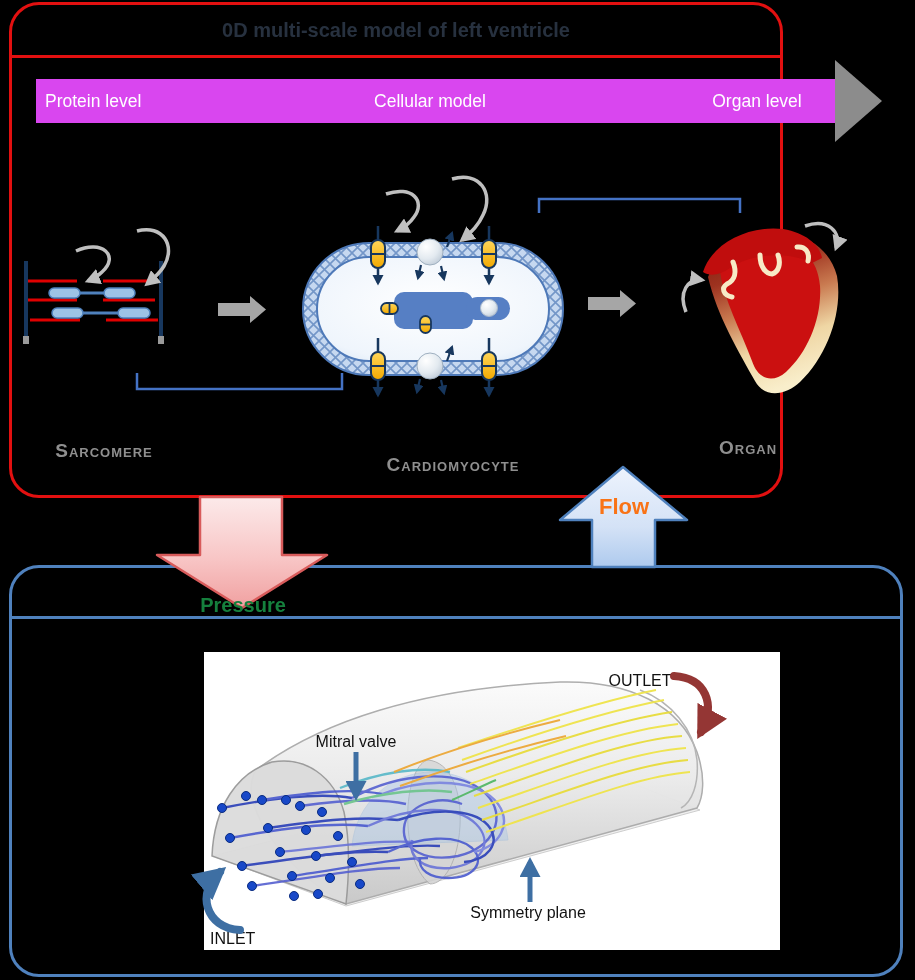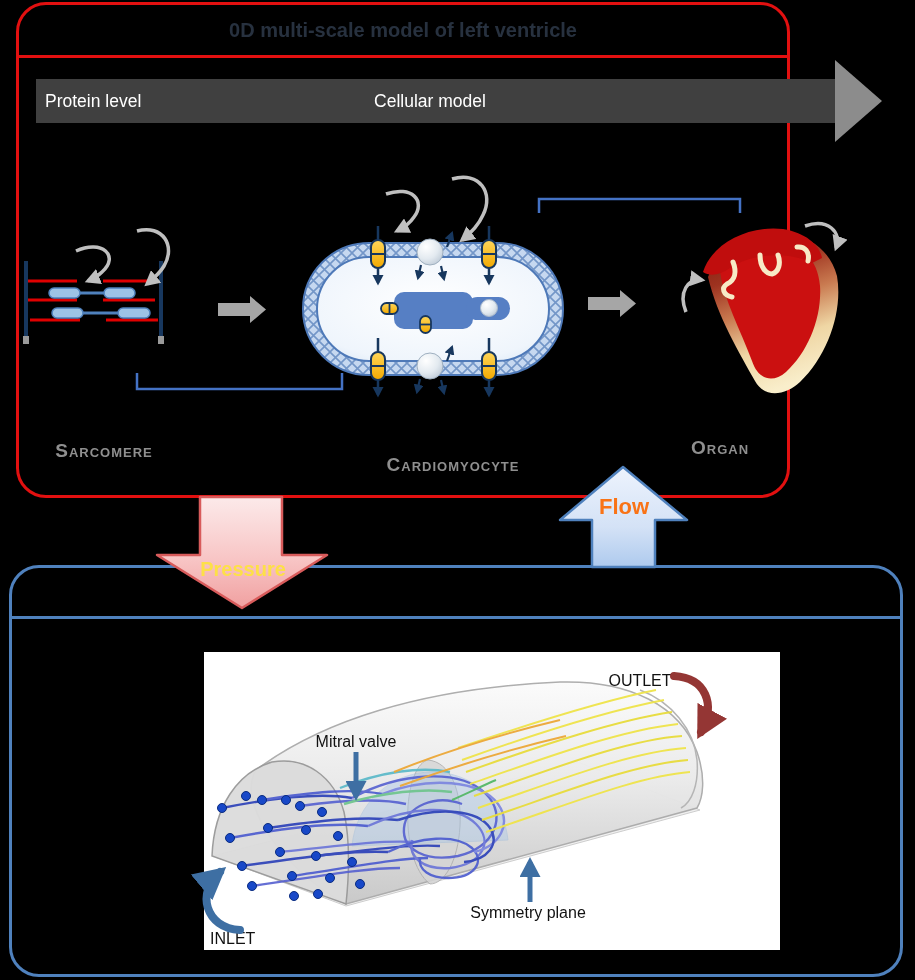--- a/index.html
+++ b/index.html
@@ -1,36 +1,36 @@
 <!DOCTYPE html>
 <html><head>
 <meta charset="utf-8">
 <style>
   html,body{margin:0;padding:0;background:#000;}
   #stage{position:relative;width:915px;height:980px;background:#000;overflow:hidden;
          font-family:"Liberation Sans",sans-serif;}
   .panel{position:absolute;box-sizing:border-box;border-radius:30px;background:transparent;}
-  #box0d{left:16px;top:2px;width:774px;height:496px;border:3px solid #E21010;}
+  #box0d{left:9px;top:2px;width:774px;height:496px;border:3px solid #E21010;}
   #box0d .divider{position:absolute;left:0;right:0;top:50px;border-top:3px solid #E21010;}
   #box3d{left:9px;top:565px;width:894px;height:412px;border:3px solid #4F81BD;}
   #box3d .divider{position:absolute;left:0;right:0;top:48px;border-top:3px solid #4F81BD;}
   .panel-title{position:absolute;left:0;right:0;top:0;height:50px;line-height:50px;
                text-align:center;font-weight:bold;font-size:20px;color:#27313F;}
   
-  #levelArrowBody{position:absolute;left:36px;top:79px;width:799px;height:44px;background:#404040;}
+  #levelArrowBody{position:absolute;left:36px;top:79px;width:799px;height:44px;background:#d946ef;}
   #levelArrowHead{position:absolute;left:835px;top:60px;width:0;height:0;
       border-top:41px solid transparent;border-bottom:41px solid transparent;border-left:47px solid #8C8C8C;}
   .level-label{position:absolute;top:0;height:44px;line-height:44px;color:#fff;font-size:17.5px;white-space:nowrap;}
   .centered{transform:translateX(-50%);}
   
   .stage-label{position:absolute;transform:translateX(-50%);color:#8F8F8F;font-weight:bold;
       font-size:19px;font-variant:small-caps;letter-spacing:1px;white-space:nowrap;}
   
   .coupling-label{position:absolute;transform:translateX(-50%);font-weight:bold;white-space:nowrap;}
-  #pressureLabel{color:#fde047;font-size:20px;}
+  #pressureLabel{color:#15803d;font-size:20px;margin-top:36px;}
   #flowLabel{color:#f97316;font-size:22px;}
   #cfdPanel{position:absolute;left:204px;top:652px;width:576px;height:298px;background:#fff;}
   #art{position:absolute;left:0;top:0;z-index:5;}
   .txt-layer{position:absolute;z-index:6;}
   svg text{font-family:"Liberation Sans",sans-serif;}
 </style>
 </head>
 <body>
 
 <div id="stage">
@@ -40,20 +40,21 @@
     <div class="divider"></div>
   </div>
 
   <div id="box3d" class="panel">
     <div class="divider"></div>
   </div>
 
   <div id="levelArrowBody">
     <span class="level-label" style="left:9px">Protein level</span>
     <span class="level-label centered" style="left:394px">Cellular model</span>
+    <span class="level-label centered" style="left:721px">Organ level</span>
   </div>
   <div id="levelArrowHead"></div>
 
   <div id="cfdPanel"></div>
 
   <svg id="art" width="915" height="980" viewBox="0 0 915 980">
     <defs>
       <marker id="mGray" markerWidth="4.6" markerHeight="4.6" refX="3.4" refY="2.3" orient="auto">
         <path d="M0,0 L4.4,2.3 L0,4.6 Z" fill="#BFBFBF"></path>
       </marker>
@@ -285,16 +286,16 @@
       <line x1="356" y1="752" x2="356" y2="796" stroke="#3E6FA3" stroke-width="5" marker-end="url(#mSteel)"></line>
       <text x="528" y="918" text-anchor="middle" font-size="16" fill="#111">Symmetry plane</text>
       <line x1="530" y1="902" x2="530" y2="862" stroke="#3E6FA3" stroke-width="5" marker-end="url(#mSteel)"></line>
       <text x="210" y="944" font-size="16" fill="#111">INLET</text>
       <path d="M240,930 C205,928 196,892 220,872" fill="none" stroke="#3E6FA3" stroke-width="8" stroke-linecap="round" marker-end="url(#mSteel)"></path>
     </g>
   </svg>
 
   <div class="txt-layer stage-label" style="left:104px;top:440px">Sarcomere</div>
   <div class="txt-layer stage-label" style="left:453px;top:454px">Cardiomyocyte</div>
-  <div class="txt-layer stage-label" style="left:720px;top:437px">Organ</div>
+  <div class="txt-layer stage-label" style="left:748px;top:437px">Organ</div>
   <div id="pressureLabel" class="txt-layer coupling-label" style="left:243px;top:558px">Pressure</div>
   <div id="flowLabel" class="txt-layer coupling-label" style="left:624px;top:494px">Flow</div>
 </div>
 
 </body></html>

